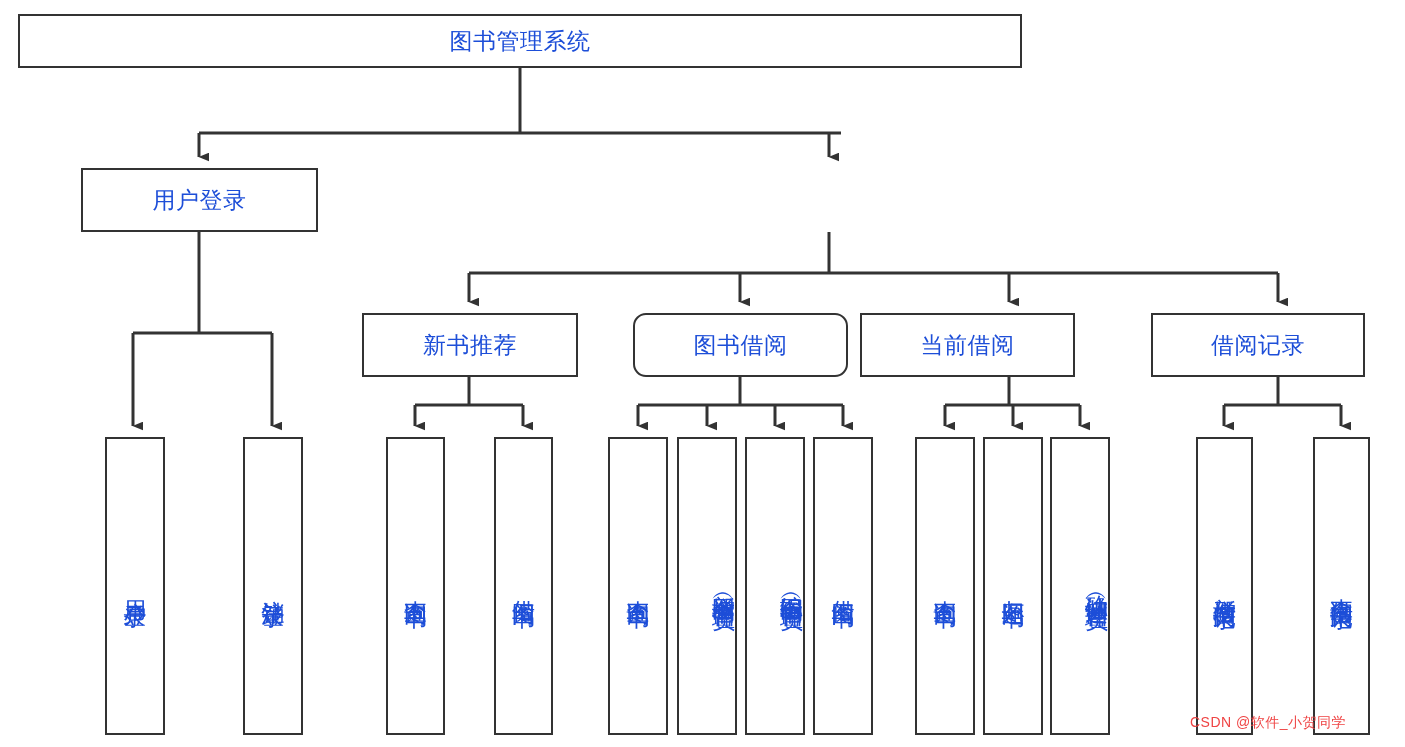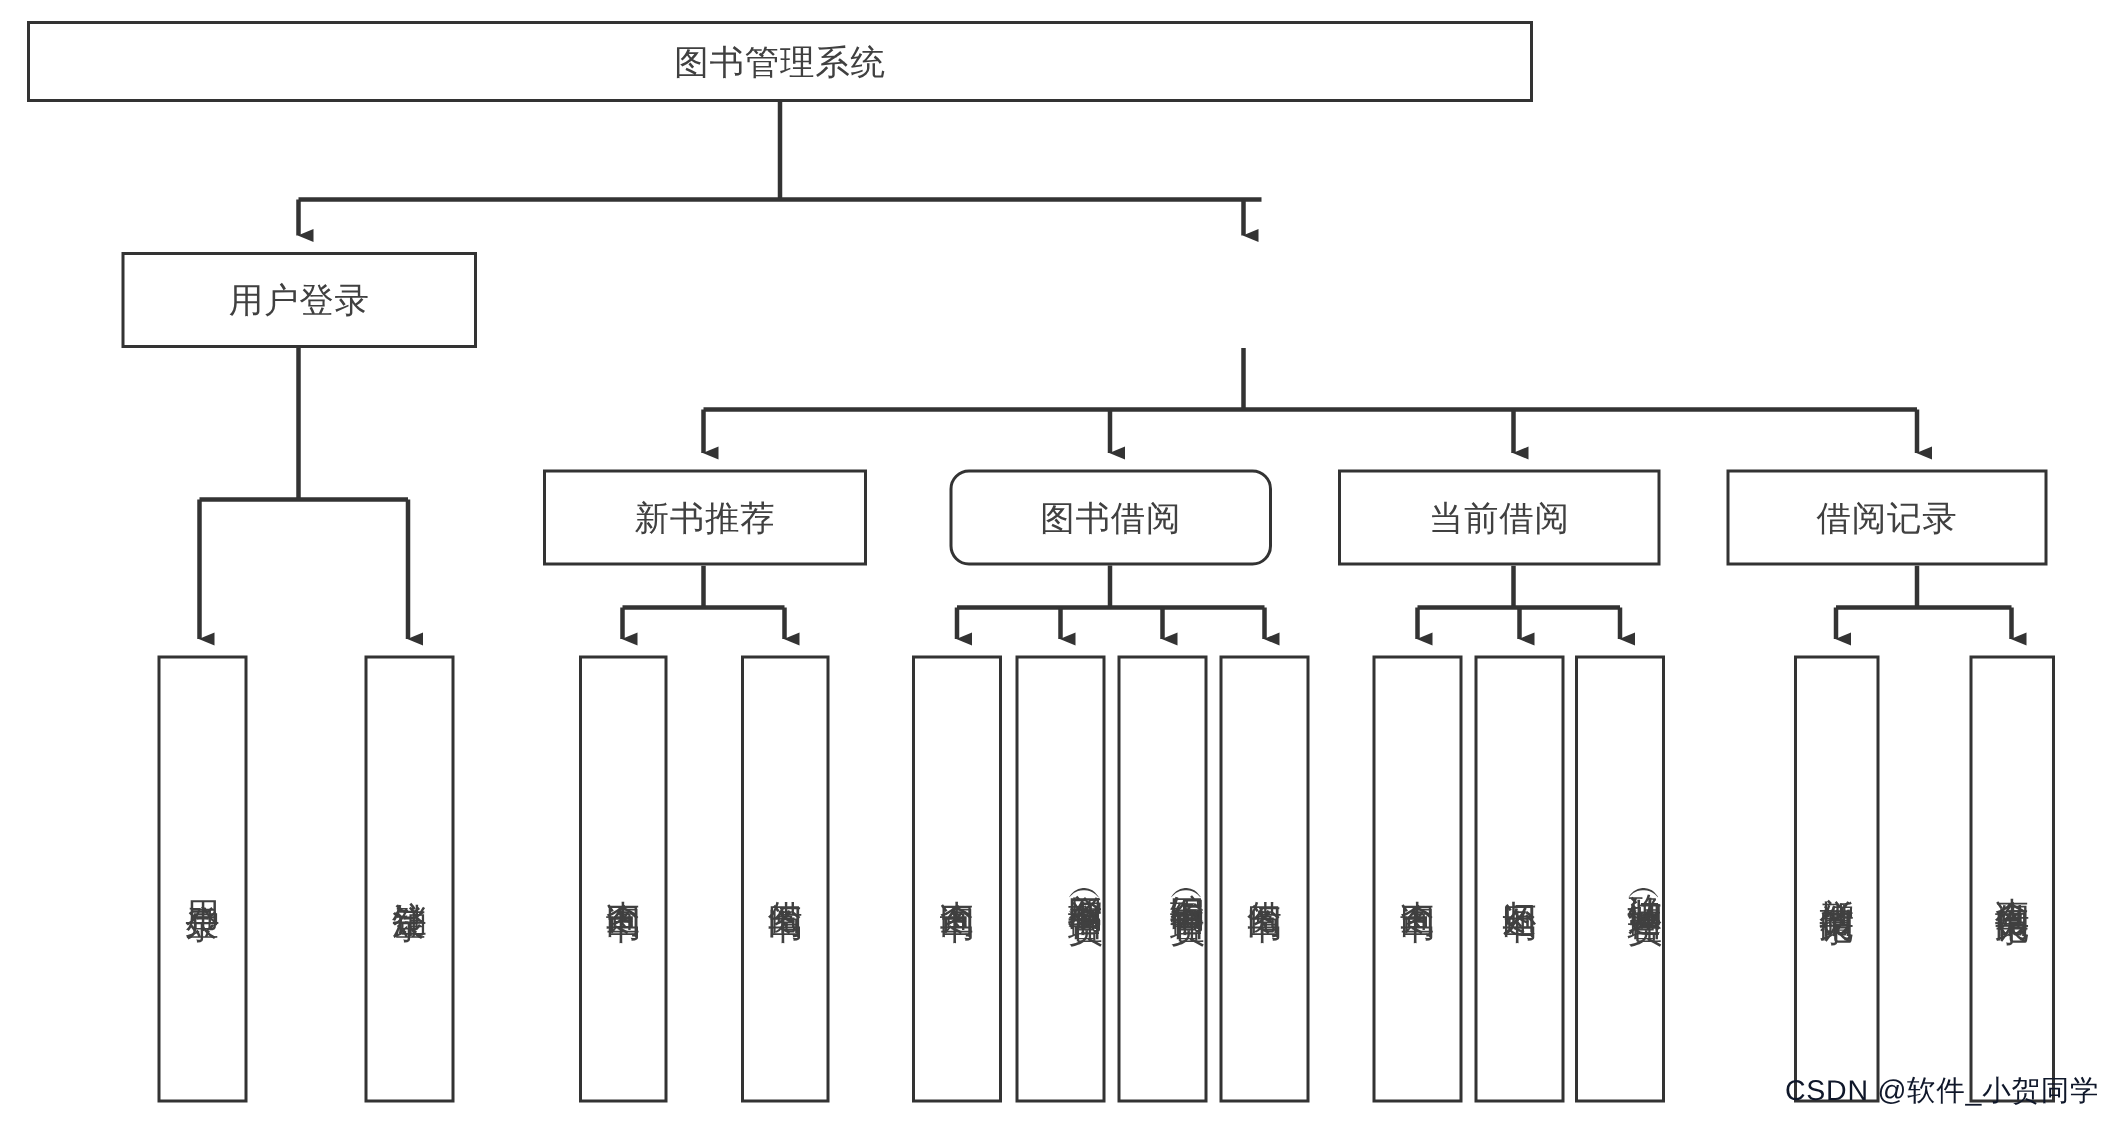--- a/index.html
+++ b/index.html
@@ -26,21 +26,21 @@
     pointer-events: none;
   }
   .node {
     position: absolute;
     box-sizing: border-box;
     border: 2.5px solid #333333;
     background: #ffffff;
     display: flex;
     align-items: center;
     justify-content: center;
-    color: #404040;
+    color: #1d4ed8;
     z-index: 2;
   }
   .node-h {
     font-size: 23px;
     letter-spacing: 0.5px;
     white-space: nowrap;
   }
   .node-v {
     font-size: 23px;
     writing-mode: vertical-rl;
@@ -49,22 +49,22 @@
     line-height: 1;
     white-space: nowrap;
     padding: 4px 0;
     overflow: hidden;
   }
   .node-v.align-top {
     align-items: flex-start;
   }
   .watermark {
     position: absolute;
-    font-size: 19px;
-    color: #0f172a;
+    font-size: 14px;
+    color: #ef4444;
     white-space: nowrap;
     z-index: 3;
     letter-spacing: 0.5px;
   }
 </style>
 </head>
 <body>
 
 <div id="canvas">
 
@@ -117,21 +117,21 @@
       <path d="M1341,405 L1341,426" marker-end="url(#arrow)"></path>
     </g>
   </svg>
 
   <div class="node node-h" style="left:18px; top:14px; width:1004px; height:54px;">图书管理系统</div>
 
   <div class="node node-h" style="left:81px; top:168px; width:237px; height:64px;">用户登录</div>
 
   <div class="node node-h" style="left:362px; top:313px; width:216px; height:64px;text-align:right;">新书推荐</div>
   <div class="node node-h" style="left:633px; top:313px; width:215px; height:64px;border-radius:13px;">图书借阅</div>
-  <div class="node node-h" style="left:892px; top:313px; width:215px; height:64px;">当前借阅</div>
+  <div class="node node-h" style="left:860px; top:313px; width:215px; height:64px;">当前借阅</div>
   <div class="node node-h" style="left:1151px; top:313px; width:214px; height:64px;">借阅记录</div>
 
   <div class="node node-v" style="left:105px; top:437px; width:60px; height:298px;">用户登录</div>
   <div class="node node-v" style="left:243px; top:437px; width:60px; height:298px;">注销登录</div>
 
   <div class="node node-v" style="left:386px; top:437px; width:59px; height:298px;">查询图书</div>
   <div class="node node-v" style="left:494px; top:437px; width:59px; height:298px;">借阅图书</div>
 
   <div class="node node-v" style="left:608px; top:437px; width:60px; height:298px;">查询图书</div>
   <div class="node node-v align-top" style="left:677px; top:437px; width:60px; height:298px;">新增图书（管理员）</div>

